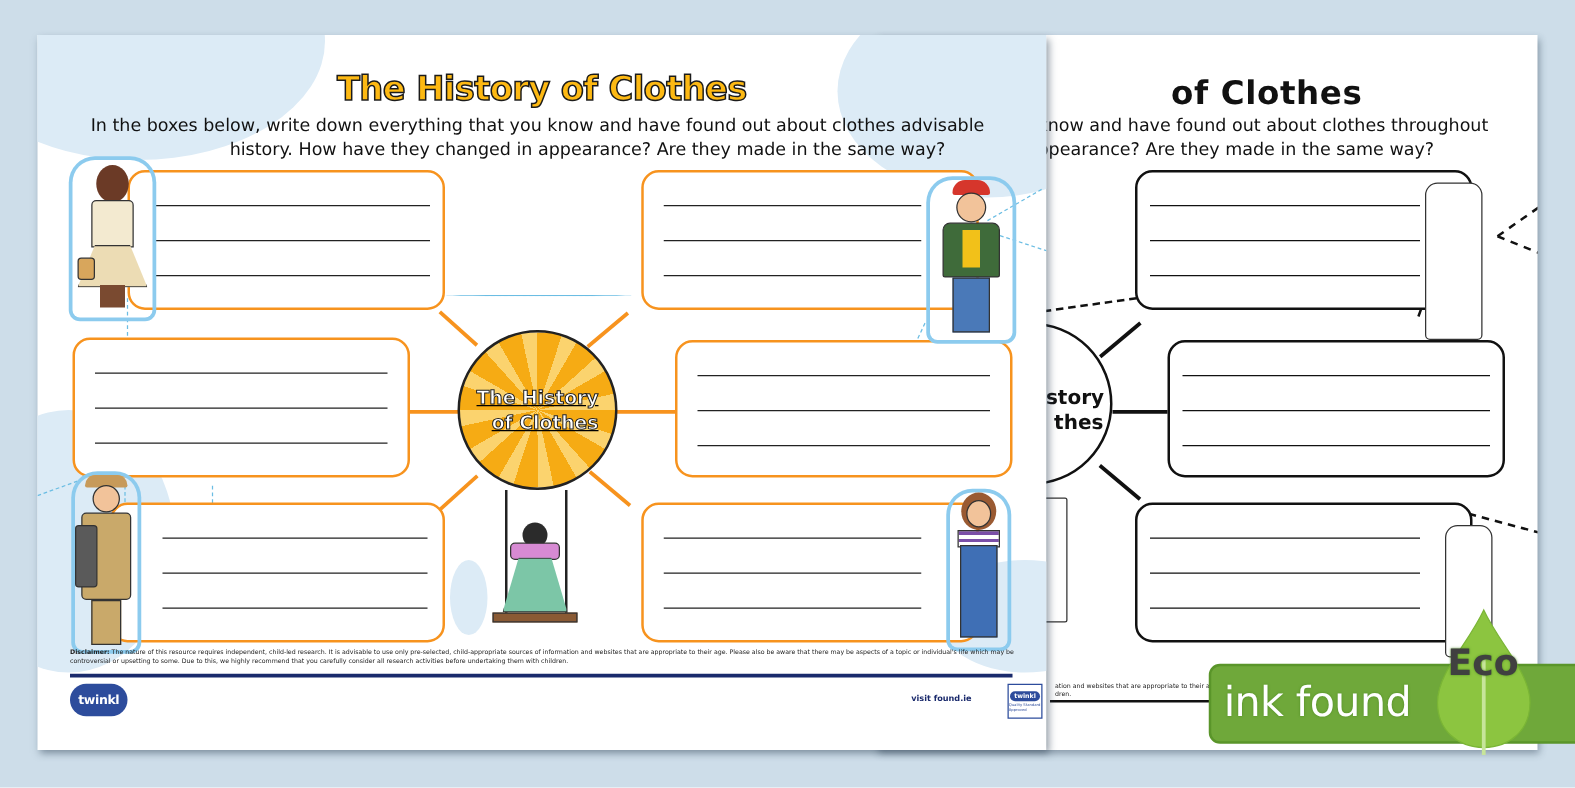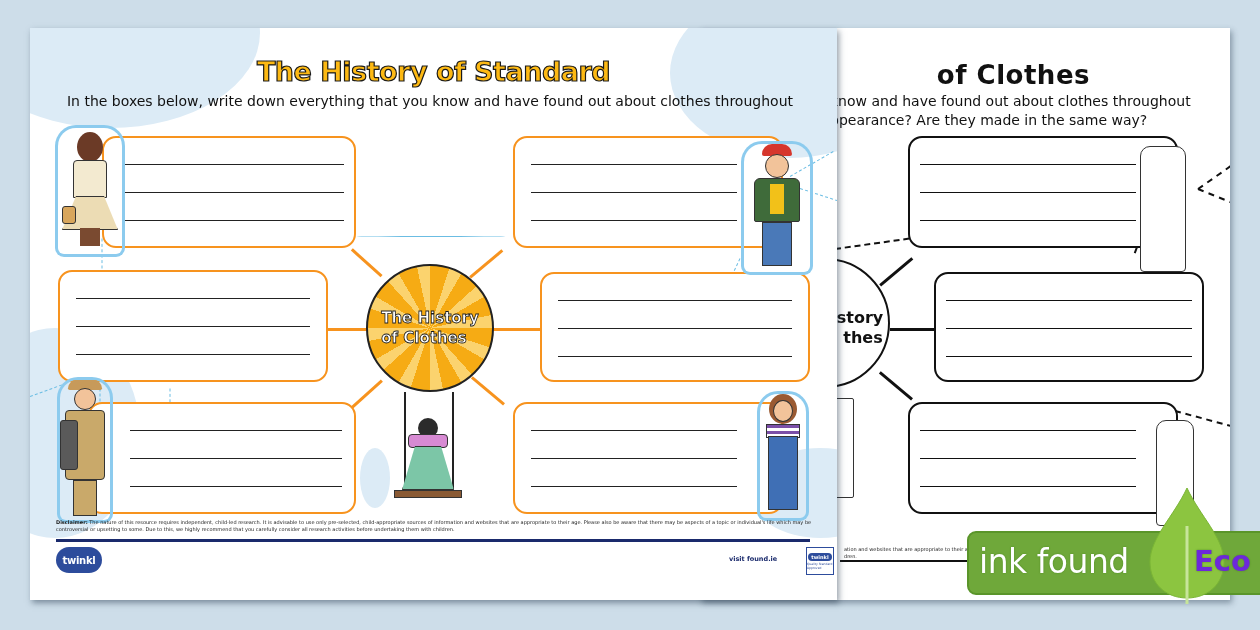--- a/index.html
+++ b/index.html
@@ -56,21 +56,21 @@
   .o-box { position: absolute; border: 2.5px solid #f7931e; border-radius: 14px; background: #fff; }
   .o-box .ln { position: absolute; left: 16px; right: 16px; border-top: 1.5px solid #222; }
 
   .spoke { position: absolute; height: 2.5px; background: #f7931e; transform-origin: left center; }
   .bdash { position: absolute; border-top: 1.5px dashed #6bbde3; transform-origin: left center; }
 
   .hub {
     position: absolute; left: 336px; top: 236px; width: 128px; height: 128px; border-radius: 50%;
     border: 2.5px solid #222;
     background: repeating-conic-gradient(from 0deg, #f6ab14 0deg 18deg, #fbd36e 18deg 30deg);
-    display: flex; align-items: center; justify-content: center; text-align: left;
+    display: flex; align-items: center; justify-content: center; text-align: right; text-decoration: underline;
   }
   .hub span {
     font: bold 15px "DejaVu Sans", sans-serif; color: #fff; line-height: 20px;
     -webkit-text-stroke: 0.8px #1b1b1b;
   }
 
   
   .char { position: absolute; border-radius: 18px 18px 6px 6px; box-shadow: 0 0 0 3px #8ccbee; }
   .char .head { position: absolute; left: 50%; transform: translateX(-50%); border-radius: 50%; }
   .char .body { position: absolute; left: 50%; transform: translateX(-50%); }
@@ -103,23 +103,22 @@
   }
   .eco-text {
     position: absolute; left: 979px; top: 542px;
     font: 33px "DejaVu Sans", sans-serif; color: #fff; letter-spacing: -0.5px;
     text-shadow: 0 0 2px #4d8a22;
   }
   .leaf {
     position: absolute; left: 1148px; top: 486px; width: 78px; height: 118px;
   }
   .eco-word {
-    position: absolute; left: 1158px; top: 544px; font: bold 29px "DejaVu Sans", sans-serif; color: #6d28d9;
+    position: absolute; left: 1158px; top: 513px; font: bold 29px "DejaVu Sans", sans-serif; color: #404040;
     text-shadow: 0 0 2px #4d8a22;
-    margin-left: 36px;
   }
 </style>
 </head>
 <body>
 
 <div class="sheet-back">
   <div class="title">of Clothes</div>
   <div class="instr" style="left:130px; width:460px; text-align:left;">
     <div>know and have found out about clothes throughout</div>
     <div>ppearance? Are they made in the same way?</div>
@@ -168,23 +167,24 @@
 </div>
 
 <div class="sheet-front">
 
   <div class="blob" style="left:-70px;top:-90px;width:300px;height:190px;"></div>
   <div class="blob" style="left:640px;top:-40px;width:240px;height:170px;"></div>
   <div class="blob" style="left:-60px;top:300px;width:170px;height:210px;"></div>
   <div class="blob" style="left:720px;top:420px;width:140px;height:90px;"></div>
   <div class="blob" style="left:330px;top:420px;width:30px;height:60px;border-radius:50%;"></div>
 
-  <div class="f-title">The History of Standard</div>
+  <div class="f-title">The History of Clothes</div>
   <div class="f-instr">
-    <div>In the boxes below, write down everything that you know and have found out about clothes throughout</div>
+    <div>In the boxes below, write down everything that you know and have found out about clothes advisable</div>
+    <div style="padding-left:80px;">history. How have they changed in appearance? Are they made in the same way?</div>
   </div>
 
   <div class="spoke" style="left:296px;top:300px;width:42px;"></div>
   <div class="spoke" style="left:462px;top:300px;width:48px;"></div>
   <div class="spoke" style="left:322px;top:220px;width:40px;transform:rotate(42deg);"></div>
   <div class="spoke" style="left:440px;top:248px;width:42px;transform:rotate(-40deg);"></div>
   <div class="spoke" style="left:322px;top:378px;width:40px;transform:rotate(-42deg);"></div>
   <div class="spoke" style="left:442px;top:348px;width:42px;transform:rotate(40deg);"></div>
 
   <div class="bdash" style="left:326px;top:208px;width:150px;transform:rotate(0deg);border-radius:50%;"></div>

